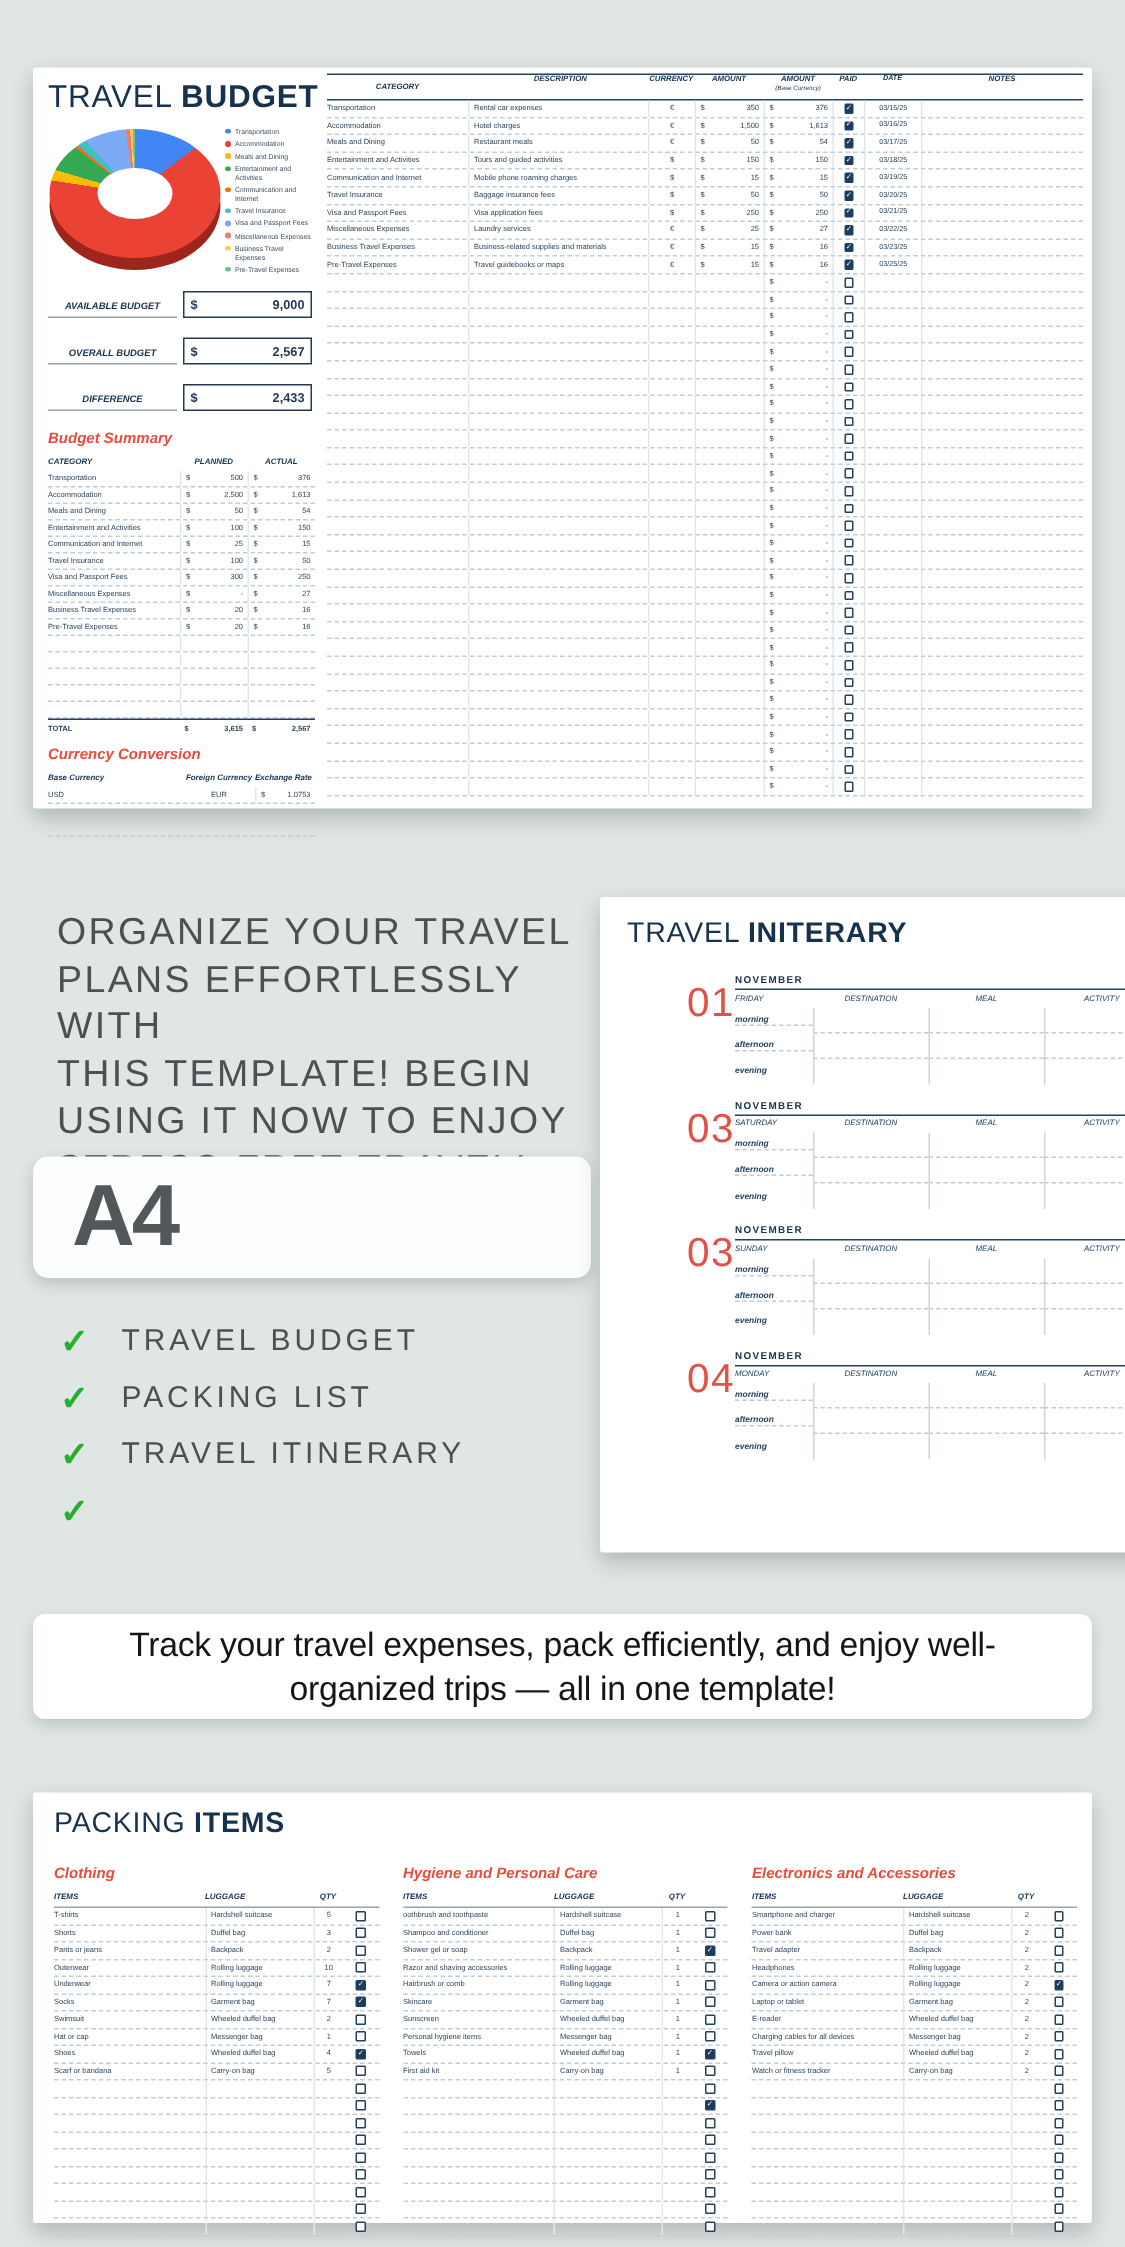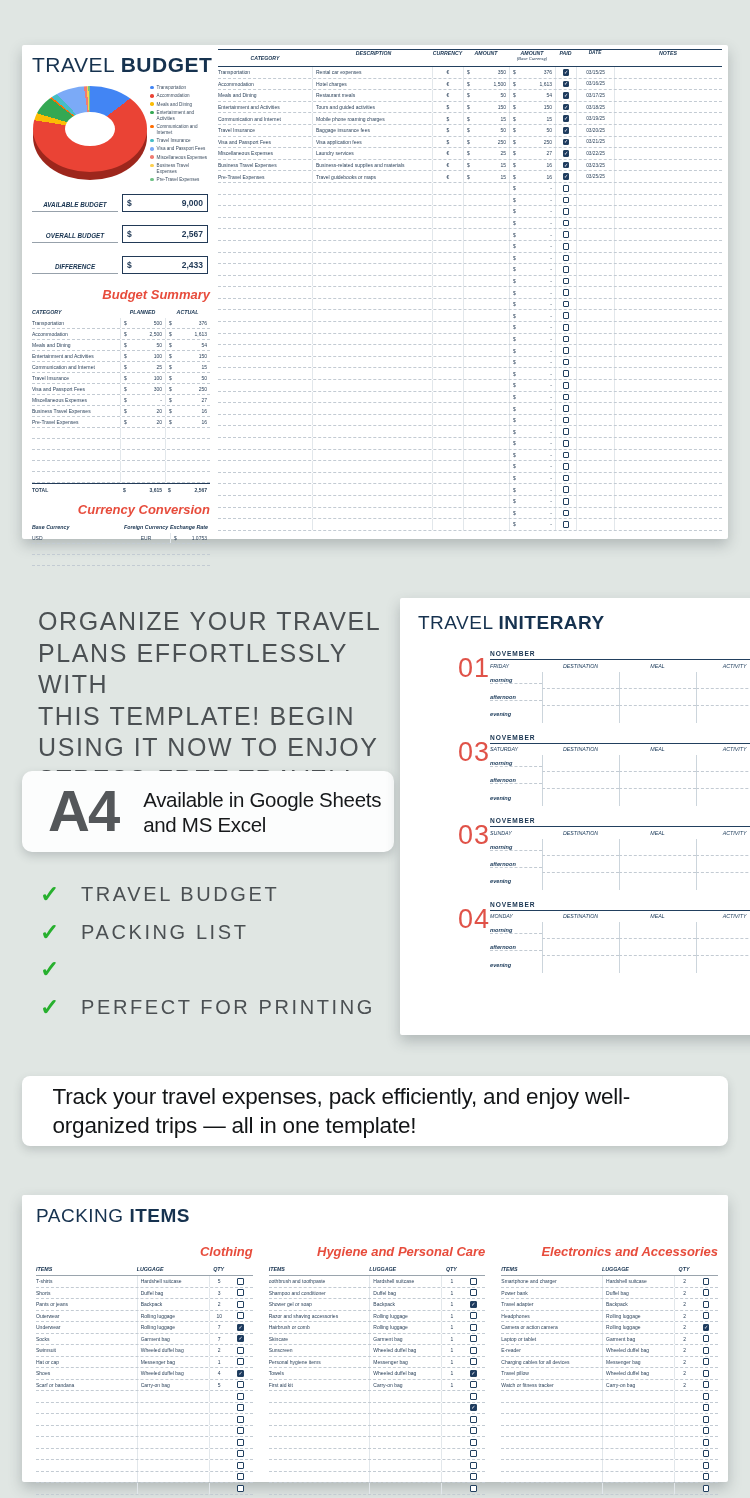--- a/index.html
+++ b/index.html
@@ -19,21 +19,21 @@
   .donut { top:3px; }
   .donut::after, .donut-under::after { content:""; position:absolute; left:28%; top:30%; width:44%; height:40%; background:#fff; border-radius:50%; }
   .donut-under::after { background:#7d2019; }
   .legend { list-style:none; flex:1; padding-top:2px; }
   .legend li { display:flex; gap:3px; font-size:4.6px; line-height:1.25; color:#3c4d60; margin-bottom:2.6px; }
   .legend .dot { width:3.6px; height:3.6px; border-radius:50%; flex:none; margin-top:.6px; }
   .kpis { margin-top:9px; }
   .kpi { display:flex; align-items:flex-end; margin-bottom:13px; }
   .kpi-label { width:86px; text-align:center; font-size:6.3px; font-weight:700; font-style:italic; color:#16324f; padding-bottom:3px; border-bottom:1.4px solid #97a1ab; }
   .kpi-box { margin-left:4px; width:86px; border:1.5px solid #223a57; background:#fff; display:flex; justify-content:space-between; align-items:center; padding:3px 4px; font-size:8.5px; font-weight:700; color:#223a57; }
-  .red-h { color:#e74c3c; font-style:italic; font-weight:700; font-size:13px; margin:7px 0 5px;text-align:right; }
+  .red-h { color:#e74c3c; font-style:italic; font-weight:700; font-size:10px; margin:7px 0 5px; }
   .minirow { display:flex; align-items:center; height:11px; border-bottom:1px dashed #c3cbd3; font-size:5px; color:#2e445c; }
   .minirow .c-cat { flex:1; }
   .money { display:flex; justify-content:space-between; padding:0 3px; border-left:1px solid #e2e7eb; height:100%; align-items:center; }
   .sum-h, .cc-h { display:flex; font-size:5.3px; font-weight:700; font-style:italic; color:#16324f; padding:2px 0 3px; }
   .w-cat{width:88px;} .w-m{width:45px;text-align:center;}
   .total-row { border-top:1.3px solid #223a57; border-bottom:none; font-weight:700; height:12px; }
   .cc-b{width:90px;} .cc-f{width:48px;text-align:center;} .cc-r{width:40px;}
 
   .bs-right { position:absolute; left:196px; top:4px; right:6px; }
   .exp-hdr { display:flex; align-items:center; border-top:1px solid #22405f; border-bottom:1.4px solid #22405f; height:18px; font-size:5.2px; font-weight:700; font-style:italic; color:#16324f; text-align:center; }
@@ -68,21 +68,21 @@
   .it-hdr { display:flex; font-size:5.3px; font-style:italic; color:#22405f; padding:2.5px 0 3px; }
   .it-label { width:52px; }
   .it-col { width:77px; text-align:center; }
   .time-row { display:flex; height:17px; align-items:center; }
   .time-label { width:52px; font-size:5.6px; font-style:italic; font-weight:700; color:#22405f; }
   .t-cell { width:77px; height:100%; border-left:1px solid #ccd5dc; }
   .time-row.dashed .t-cell, .time-row.dashed .time-label { border-bottom:1px dashed #c3cbd3; }
 
   
   .banner { position:absolute; left:22px; top:1076px; width:706px; height:70px; background:#fff; border-radius:8px; box-shadow:0 4px 10px rgba(55,66,72,.2); display:flex; align-items:center; justify-content:center; }
-  .banner p { width:645px; text-align:left; font-size:22.5px; line-height:29px; color:#131517; letter-spacing:-.2px; }
+  .banner p { width:645px; text-align:center; font-size:22.5px; line-height:29px; color:#131517; letter-spacing:-.2px; }
 
   
   #packing-sheet { left:22px; top:1195px; width:706px; height:287px; }
   #packing-sheet .sheet-title { position:absolute; left:14px; top:10px; font-size:19px; }
   .pack-cols { position:absolute; left:14px; right:10px; top:42px; display:flex; gap:16px; }
   .pcol { flex:1; }
   .phdr { display:flex; font-size:5.3px; font-weight:700; font-style:italic; color:#16324f; padding:2px 0 3px; border-bottom:1px solid #9aa4ad; }
   .p-item{flex:1;} .p-lug{width:72px;} .p-qty{width:20px;text-align:center;} .p-cb{width:24px; display:flex; justify-content:center;}
   .prow { display:flex; align-items:center; height:11.5px; border-bottom:1px dashed #c3cbd3; font-size:5px; color:#2e445c; }
   .prow .p-lug { border-left:1px solid #e2e7eb; padding-left:3px; height:100%; display:flex; align-items:center; }
@@ -990,38 +990,36 @@
     </div>
 </section>
 
 <p class="headline">ORGANIZE YOUR TRAVEL
 PLANS EFFORTLESSLY WITH
 THIS TEMPLATE! BEGIN
 USING IT NOW TO ENJOY
 STRESS-FREE TRAVEL!</p>
 <div class="a4-badge">
   <span class="a4">A4</span>
-  <span class="a4-text">Available in Google Sheets
-and MS Excel</span>
 </div>
 <div class="checklist">
     <div class="check-item">
       <span class="check">✓</span>
       <span class="check-label">TRAVEL BUDGET</span>
     </div>
     <div class="check-item">
       <span class="check">✓</span>
       <span class="check-label">PACKING LIST</span>
     </div>
     <div class="check-item">
       <span class="check">✓</span>
+      <span class="check-label">TRAVEL ITINERARY</span>
     </div>
     <div class="check-item">
       <span class="check">✓</span>
-      <span class="check-label">PERFECT FOR PRINTING</span>
     </div>
   </div>
 
 <section class="sheet" id="itinerary-sheet">
   <h1 class="sheet-title"><span>TRAVEL</span> <b>INITERARY</b></h1>
   <div class="days">
       <div class="day">
         <div class="day-num">01</div>
         <div class="day-table">
           <div class="month-row">NOVEMBER</div>

